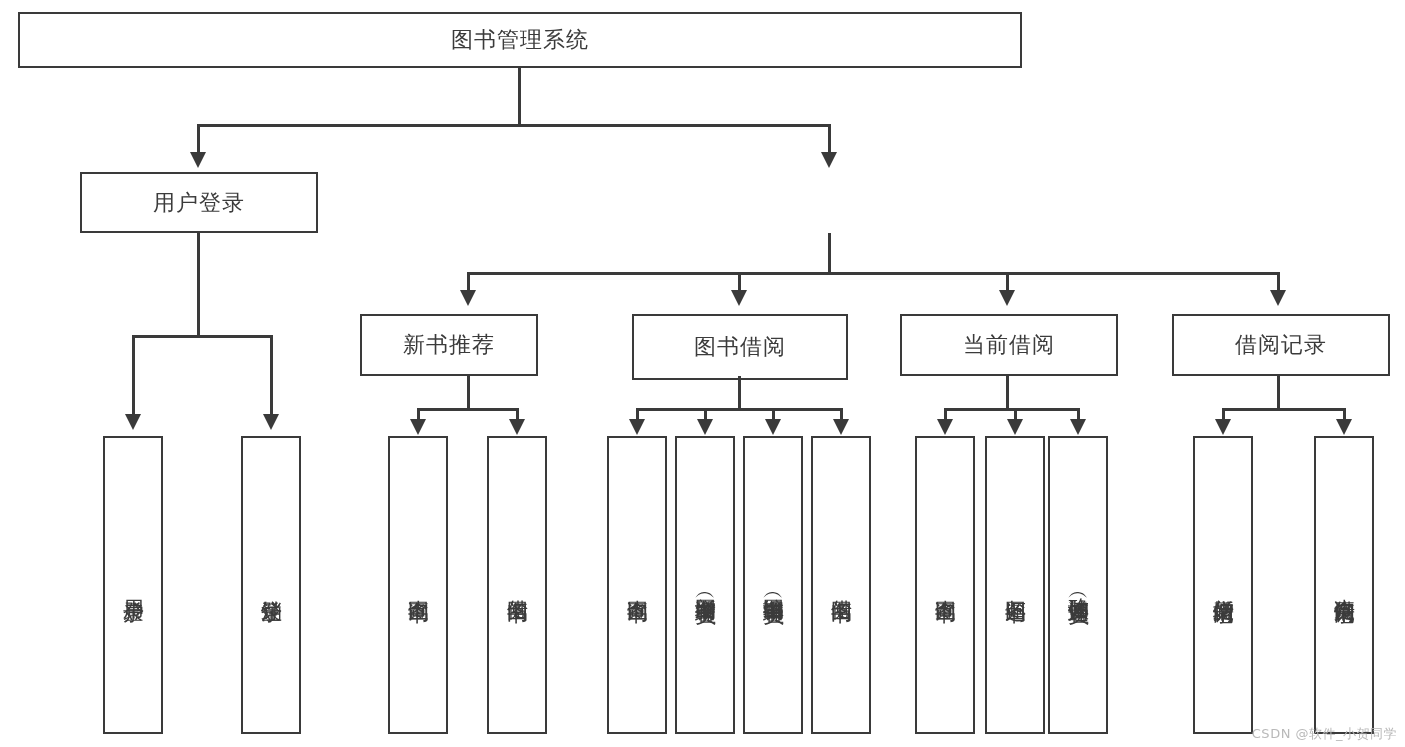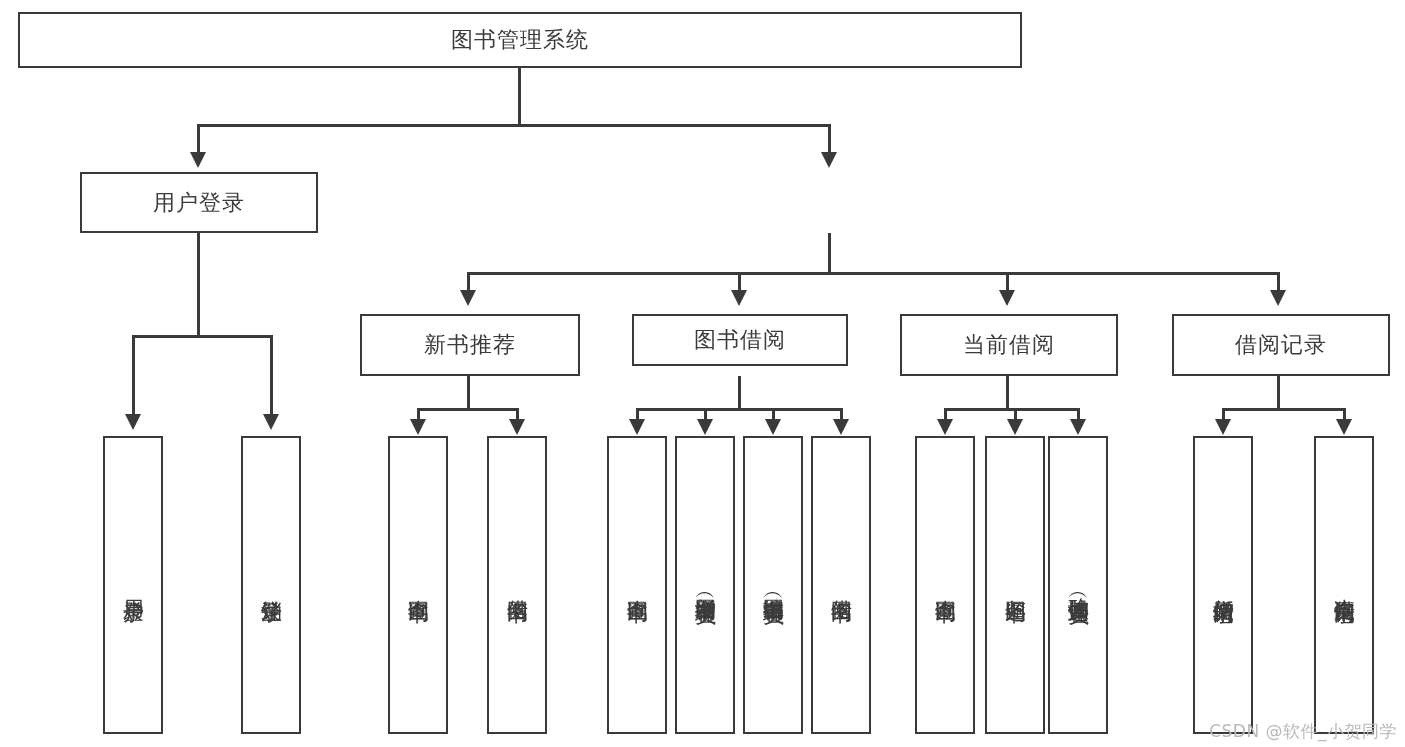--- a/index.html
+++ b/index.html
@@ -61,21 +61,21 @@
     border-left: 8px solid transparent;
     border-right: 8px solid transparent;
     border-top: 16px solid #3a3a3a;
   }
 
   
   #watermark {
     position: absolute;
     right: 8px;
     bottom: 4px;
-    font-size: 17px;
+    font-size: 13px;
     color: #b9b9b9;
     letter-spacing: 0.5px;
     white-space: nowrap;
     pointer-events: none;
   }
 </style>
 </head>
 <body>
 
 <div id="canvas">
@@ -110,24 +110,24 @@
   <div class="hline" style="left:467px; top:272px; width:813px;"></div>
   <div class="vline" style="left:467px; top:272px; height:20px;"></div>
   <div class="arrow" style="left:460px; top:290px;"></div>
   <div class="vline" style="left:738px; top:272px; height:20px;"></div>
   <div class="arrow" style="left:731px; top:290px;"></div>
   <div class="vline" style="left:1006px; top:272px; height:20px;"></div>
   <div class="arrow" style="left:999px; top:290px;"></div>
   <div class="vline" style="left:1277px; top:272px; height:20px;"></div>
   <div class="arrow" style="left:1270px; top:290px;"></div>
 
-  <div class="node h" style="left:360px; top:314px; width:220px; height:62px;">
+  <div class="node h" style="left:360px; top:314px; width:178px; height:62px;">
     <span class="lbl">新书推荐</span>
   </div>
-  <div class="node h" style="left:632px; top:314px; width:216px; height:52px;">
+  <div class="node h" style="left:632px; top:314px; width:216px; height:66px;">
     <span class="lbl">图书借阅</span>
   </div>
   <div class="node h" style="left:1172px; top:314px; width:218px; height:62px;">
     <span class="lbl">借阅记录</span>
   </div>
   <div class="node h" style="left:900px; top:314px; width:218px; height:62px;">
     <span class="lbl">当前借阅</span>
   </div>
 
   <div class="vline" style="left:467px; top:376px; height:34px;"></div>

